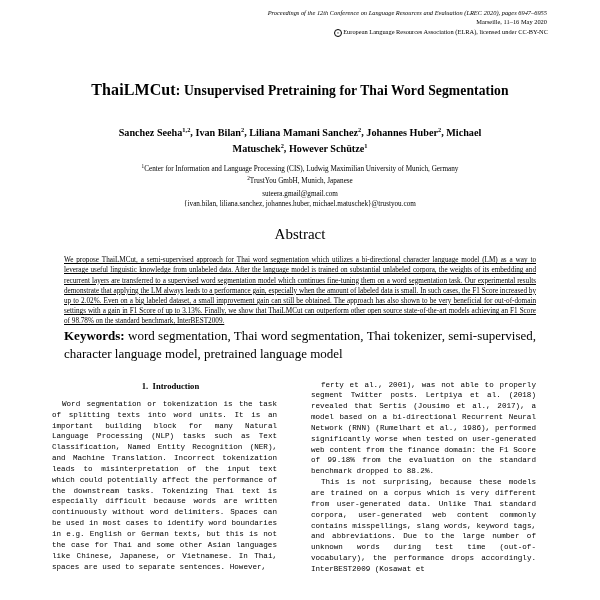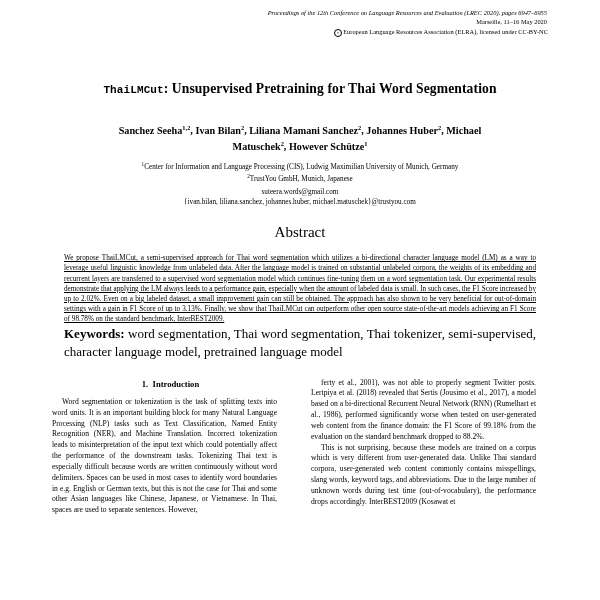--- a/index.html
+++ b/index.html
@@ -49,22 +49,21 @@
     margin-right: 1px;
   }
   .title {
     text-align: center;
     font-size: 13.6px;
     font-weight: bold;
     margin-top: 44px;
     letter-spacing: 0.1px;
   }
   .title .sc {
-    font-size: 11px;
-    font-family: Liberation Mono, monospace;
+    font-size: 16px;
   }
   .authors {
     text-align: center;
     font-size: 10.2px;
     font-weight: bold;
     margin-top: 26px;
     line-height: 1.5;
     padding: 0 14px;
   }
   .authors sup {
@@ -124,20 +123,21 @@
   }
   .col-heading {
     font-size: 8.6px;
     font-weight: bold;
     text-align: center;
     margin-bottom: 7px;
   }
   .col p {
     margin: 0 12px 0 0;
     text-indent: 10px;
+    font-family: Liberation Mono, monospace;
   }
   .col p.first {
     text-indent: 10px;
   }
   .col p + p {
     margin-top: 0;
   }
 </style>
 </head>
 <body>
@@ -165,21 +165,21 @@
   <div class="affil">
     <div>
       <sup>1</sup><span>Center for Information and Language Processing (CIS), Ludwig Maximilian University of Munich, Germany</span>
     </div>
     <div>
       <sup>2</sup><span>TrustYou GmbH, Munich, Japanese</span>
     </div>
   </div>
 
   <div class="emails">
-    <div>suteera.words@gmail.com</div>
+    <div>suteera.gmail@gmail.com</div>
     <div>{ivan.bilan, liliana.sanchez, johannes.huber, michael.matuschek}@trustyou.com</div>
   </div>
 
   <div class="section-center">Abstract</div>
   <div class="abstract-body">We propose ThaiLMCut, a semi-supervised approach for Thai word segmentation which utilizes a bi-directional character language model (LM) as a way to leverage useful linguistic knowledge from unlabeled data. After the language model is trained on substantial unlabeled corpora, the weights of its embedding and recurrent layers are transferred to a supervised word segmentation model which continues fine-tuning them on a word segmentation task. Our experimental results demonstrate that applying the LM always leads to a performance gain, especially when the amount of labeled data is small. In such cases, the F1 Score increased by up to 2.02%. Even on a big labeled dataset, a small improvement gain can still be obtained. The approach has also shown to be very beneficial for out-of-domain settings with a gain in F1 Score of up to 3.13%. Finally, we show that ThaiLMCut can outperform other open source state-of-the-art models achieving an F1 Score of 98.78% on the standard benchmark, InterBEST2009.</div>
 
   <div class="keywords">
     <b>Keywords:</b><span> word segmentation, Thai word segmentation, Thai tokenizer, semi-supervised, character language model, pretrained language model</span>
   </div>
 

